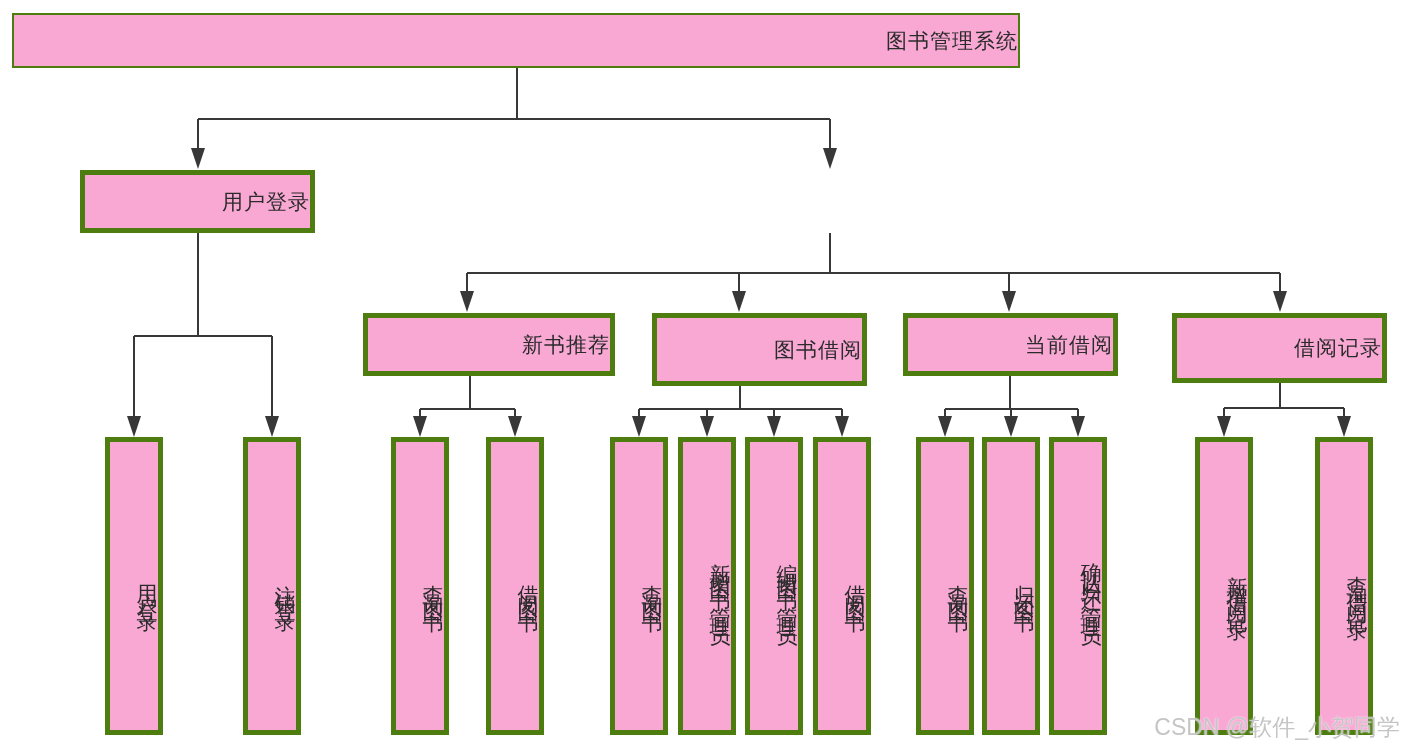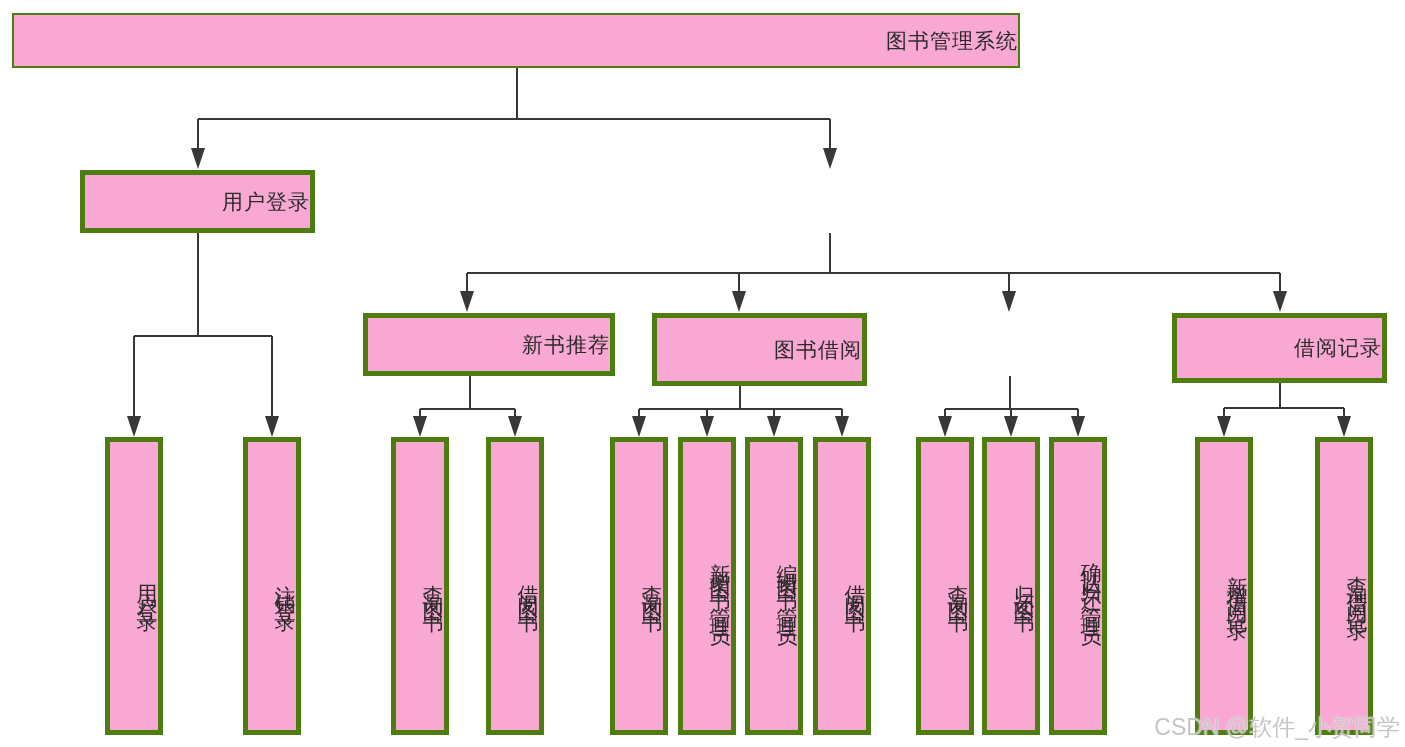--- a/index.html
+++ b/index.html
@@ -142,20 +142,23 @@
   <div class="node" style="left:80px; top:170px; width:235px; height:63px;">
     <span class="hlabel">用户登录</span>
   </div>
 
   <div class="node" style="left:363px; top:313px; width:252px; height:63px;">
     <span class="hlabel">新书推荐</span>
   </div>
   <div class="node" style="left:632px; top:313px; width:215px; height:73px;margin-left:20px;">
     <span class="hlabel">图书借阅</span>
   </div>
+  <div class="node" style="left:903px; top:313px; width:215px; height:63px;">
+    <span class="hlabel">当前借阅</span>
+  </div>
   <div class="node" style="left:1172px; top:313px; width:215px; height:70px;">
     <span class="hlabel">借阅记录</span>
   </div>
 
   <div class="node" style="left:105px; top:437px; width:58px; height:298px;">
     <span class="vlabel">用户登录</span>
   </div>
   <div class="node" style="left:243px; top:437px; width:58px; height:298px;">
     <span class="vlabel">注销登录</span>
   </div>

